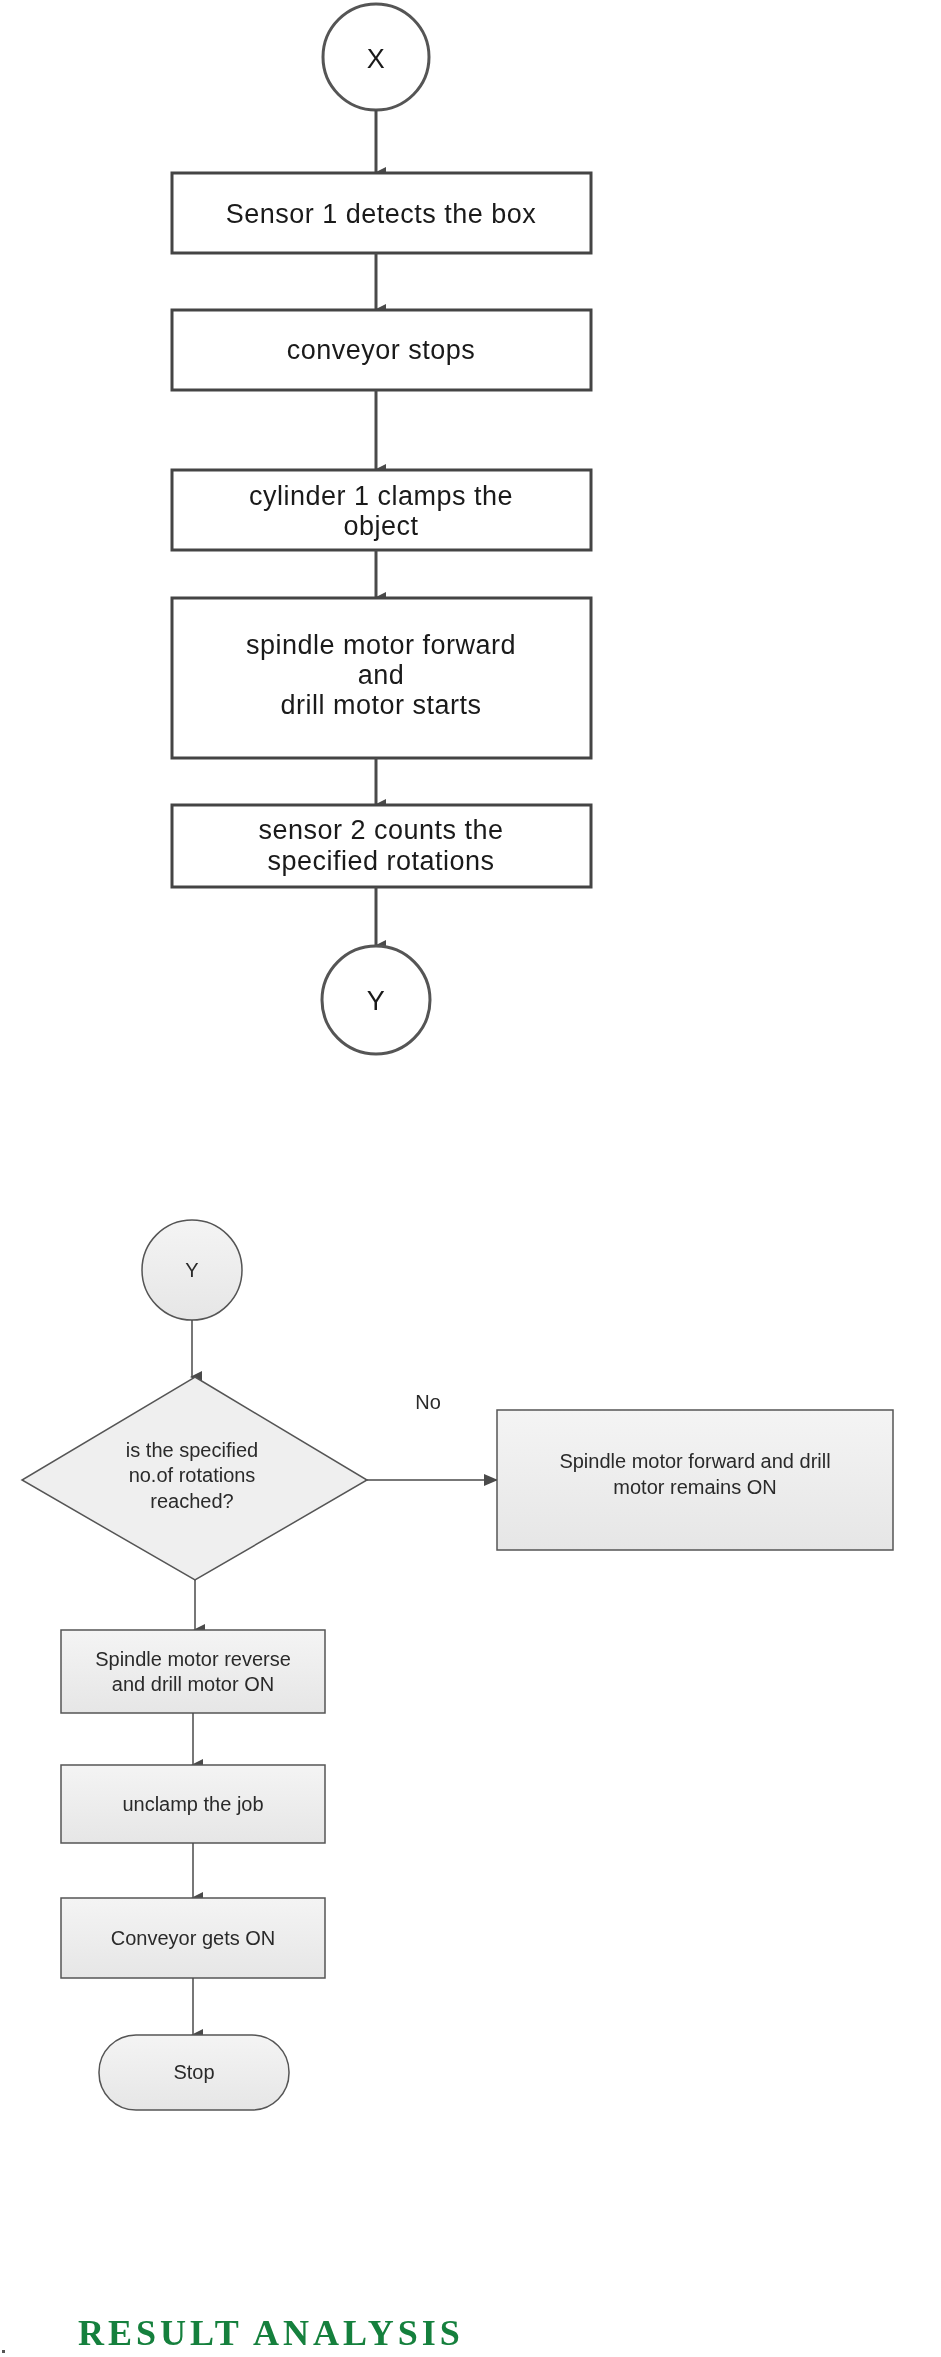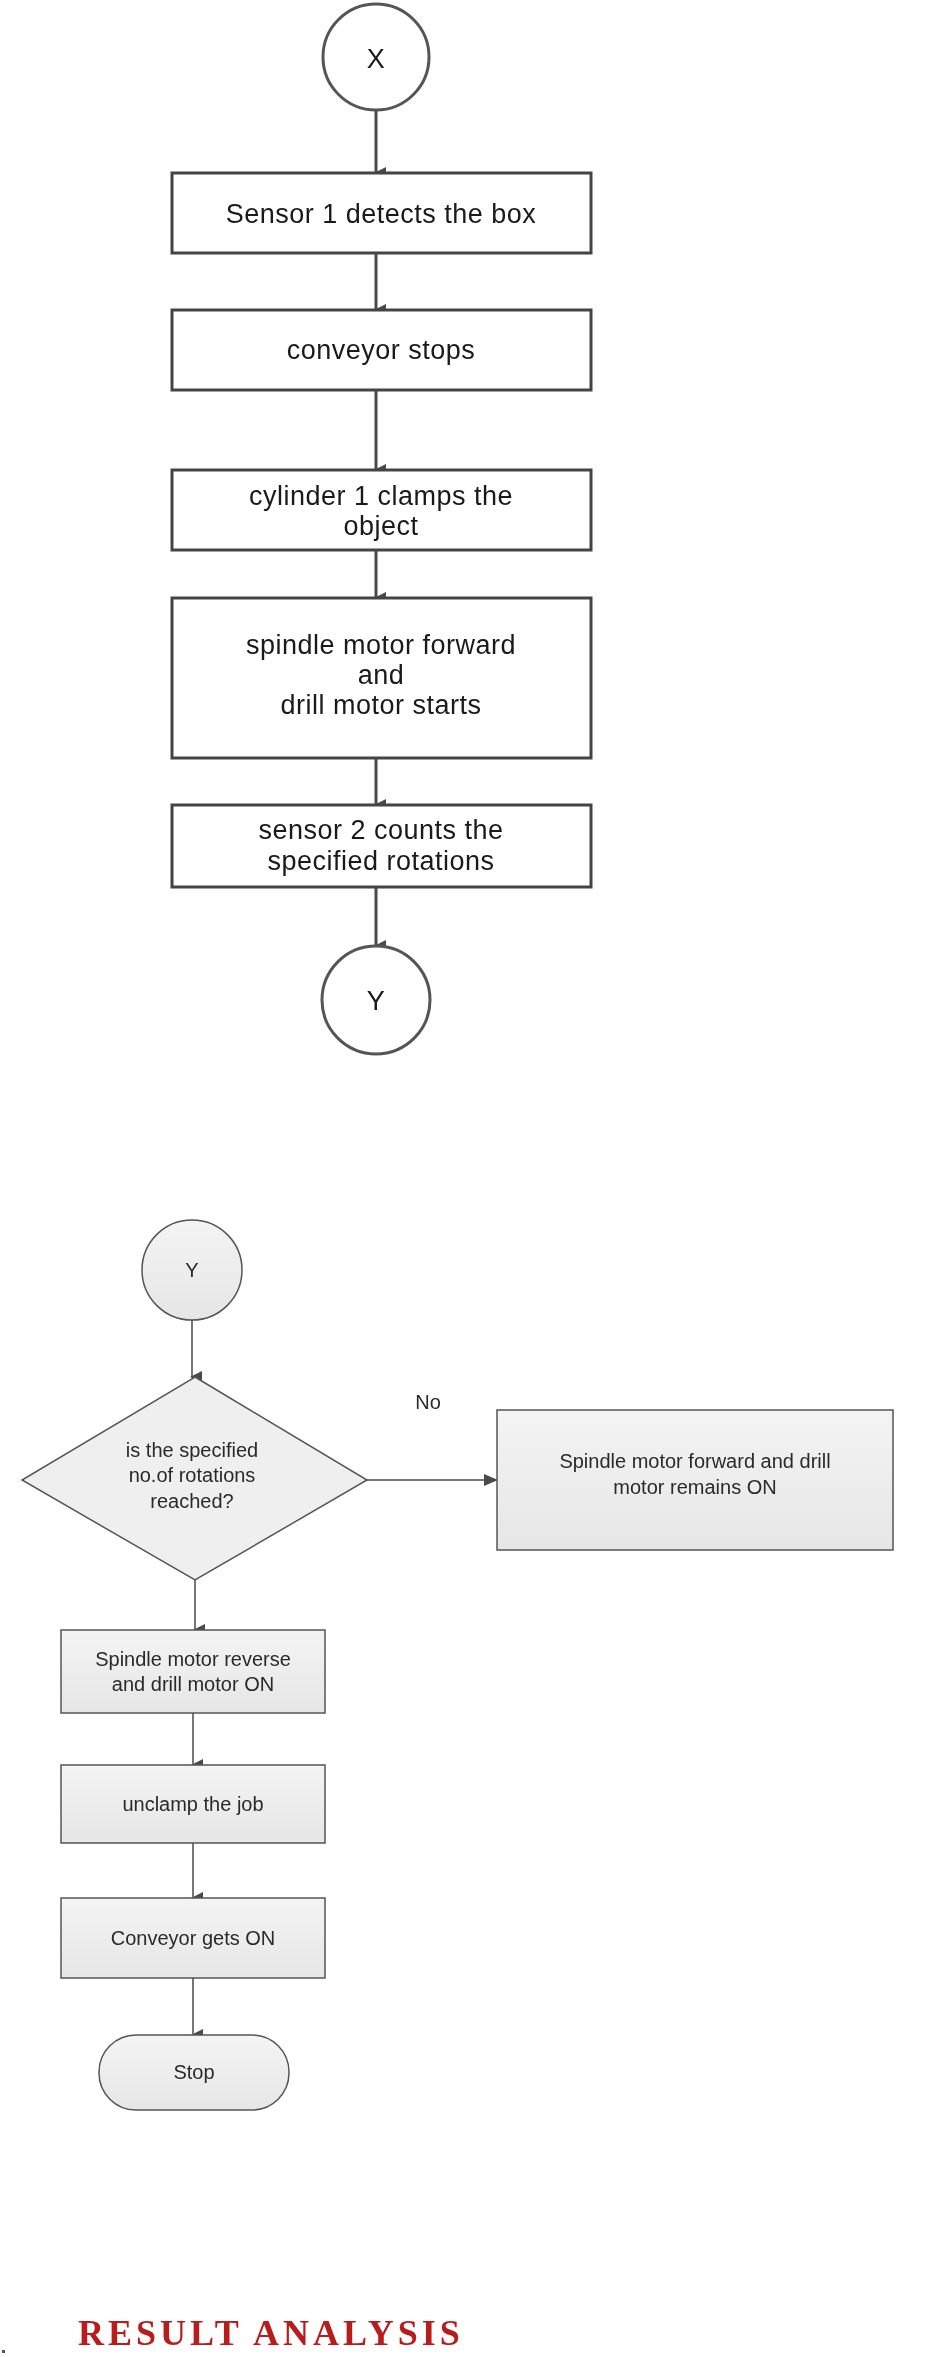--- a/index.html
+++ b/index.html
@@ -4,21 +4,21 @@
   <style>
     html, body { margin: 0; padding: 0; background: #ffffff; }
     body { width: 941px; height: 2357px; position: relative; overflow: hidden; font-family: "Liberation Sans", sans-serif; }
     svg.canvas { position: absolute; left: 0; top: 0; }
     .node-text { font-family: "Liberation Sans", sans-serif; fill: #222; }
     .top-text { font-size: 27px; fill: #1a1a1a; letter-spacing: 0.5px; }
     .bot-text { font-size: 20px; fill: #2a2a2a; }
     .heading {
       position: absolute; left: 78px; top: 2312px;
       font-family: "Liberation Serif", serif; font-weight: bold; font-size: 36px;
-      letter-spacing: 4px; color: #b91c1c; white-space: nowrap;
+      letter-spacing: 4px; color: #15803d; white-space: nowrap;
     }
     .stray-dot { position: absolute; left: 2px; top: 2350px; width: 3px; height: 3px; background: #555; }
   </style>
 </head>
 <body>
 
 <svg class="canvas" width="941" height="2357" viewBox="0 0 941 2357" xmlns="http://www.w3.org/2000/svg">
   <defs>
     <marker id="arrow" markerWidth="12" markerHeight="12" refX="6" refY="10" orient="auto" markerUnits="userSpaceOnUse">
       <path d="M0,0 L12,0 L6,12 z" fill="#4a4a4a"></path>

